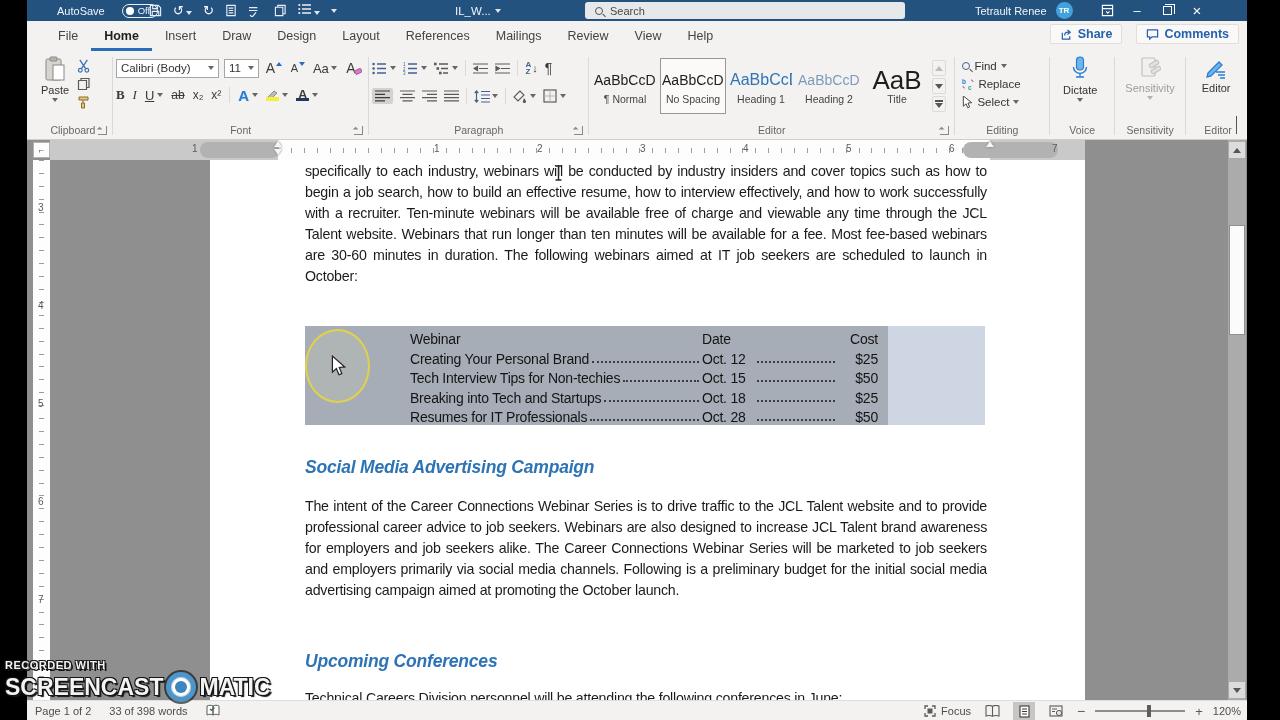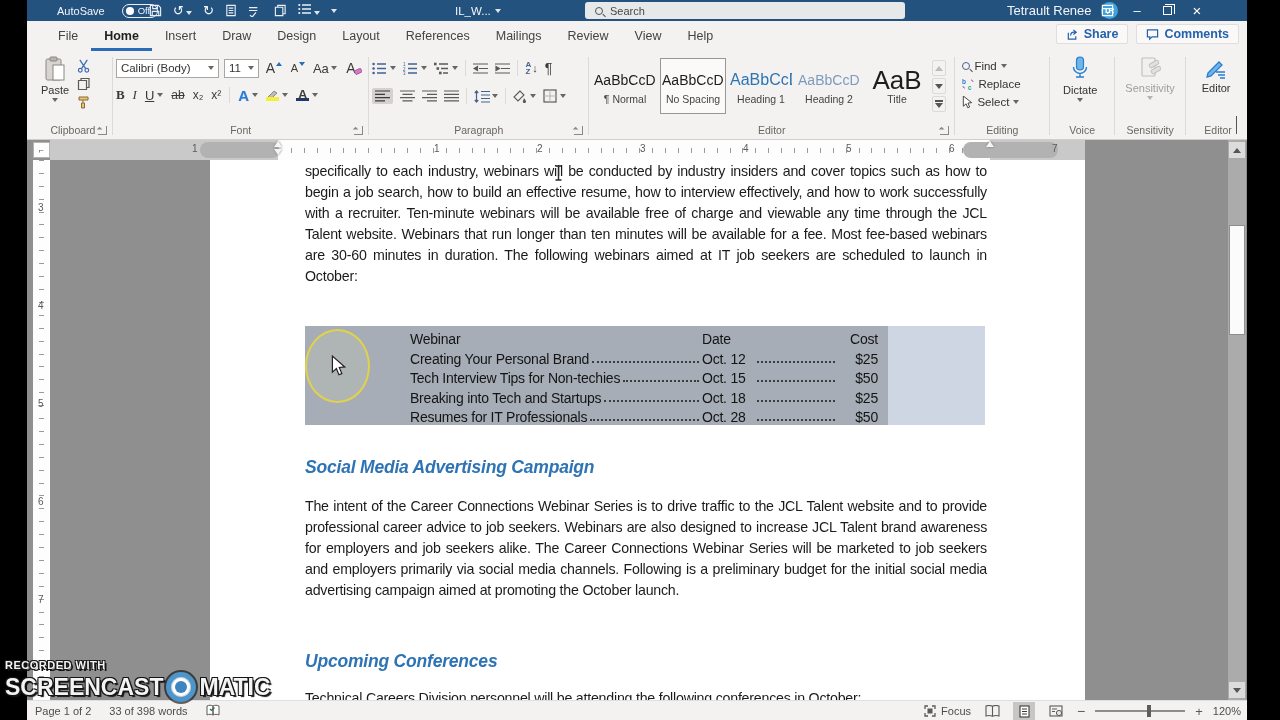--- a/index.html
+++ b/index.html
@@ -21,21 +21,21 @@
   .mag:after{content:"";position:absolute;width:4px;height:1.4px;background:#515151;transform:rotate(45deg);left:6px;top:7px;}
   .avatar{width:17px;height:17px;border-radius:50%;background:#41a3dd;color:#fff;font-size:8px;display:flex;align-items:center;justify-content:center;font-weight:bold;}
   .winbtn{width:30px;height:21px;display:flex;align-items:center;justify-content:center;color:#fff;font-size:13px;}
   .restore{width:9px;height:9px;border:1px solid #fff;position:relative;}
   .restore:before{content:"";position:absolute;left:1px;top:-3px;width:9px;height:9px;border:1px solid #fff;border-bottom:none;border-left:none;}
 
   
   .tabsrow{position:absolute;left:0;top:21px;width:1220px;height:30px;background:#f3f2f1;display:flex;align-items:center;padding-left:18px;gap:0;font-size:12.5px;color:#444;}
   .rtab{padding:0 13px;height:30px;display:flex;align-items:center;}
   .rtab.active{color:#1f1f1f;font-weight:bold;box-shadow:inset 0 -3px 0 #2b6cb8;}
-  .topactions{position:absolute;right:8px;top:24px;display:flex;gap:8px;align-items:center;color:#2462ad;font-size:12.5px;font-weight:bold;}
+  .topactions{position:absolute;right:8px;top:24px;display:flex;gap:14px;align-items:center;color:#2462ad;font-size:12.5px;font-weight:bold;}
   .topactions .btn{display:flex;gap:5px;align-items:center;border:1px solid #e0dedc;background:#faf9f8;border-radius:2px;padding:2px 9px;}
 
   
   .ribbon{position:absolute;left:0;top:51px;width:1220px;height:89px;background:#f3f2f1;border-bottom:1px solid #d0cecc;display:flex;padding:3px 0 0 10px;}
   .group{position:relative;height:84px;padding-bottom:15px;}
   .glabel{position:absolute;bottom:2px;left:0;width:100%;text-align:center;font-size:10.5px;color:#696764;}
   .gdiv{width:1px;background:#dcdad8;margin:3px 3px 4px 3px;}
   .lau{position:absolute;bottom:3px;right:2px;width:9px;height:9px;border-left:1px solid #8a8886;border-top:1px solid #8a8886;transform:rotate(180deg);}
   .lau:after{content:"";position:absolute;left:1px;top:1px;border-left:4px solid transparent;border-top:4px solid transparent;border-right:4px solid #8a8886;transform:rotate(45deg);}
   .ib{display:inline-flex;align-items:center;justify-content:center;border-radius:2px;color:#3b3a39;}
@@ -142,21 +142,21 @@
       </div>
       <div class="tb" style="left:428px;gap:4px;font-size:11.5px;">
         <span>IL_W...</span>
         <span class="car w"></span>
       </div>
       <div class="searchbox">
         <span class="mag"></span>
         <span>Search</span>
       </div>
       <div class="tb" style="left:948px;gap:9px;">
-        <span style="font-size:13px;margin-left:32px;">Tetrault Renee</span>
+        <span style="font-size:11px;">Tetrault Renee</span>
         <span class="avatar">TR</span>
       </div>
       <div class="tb" style="left:1065px;">
         <span class="winbtn">
             <svg width="13" height="13" viewBox="0 0 14 14">
               <path d="M1.5 1.5h11v11h-11z M1.5 5h11 M5.5 8l1.8 2 1.8-2" stroke="#fff" fill="none" stroke-width="1.2"></path>
             </svg>
           </span>
         <span class="winbtn">–</span>
         <span class="winbtn">
@@ -585,21 +585,21 @@
               </span>
             <span class="tdate">Oct. 28</span>
             <span class="leader"></span>
             <span class="tcost">$50</span>
           </div>
         </div>
 
         <div class="dochead" style="top:297px;">Social Media Advertising Campaign</div>
         <div class="para" style="top:336px;">The intent of the Career Connections Webinar Series is to drive traffic to the JCL Talent website and to provide professional career advice to job seekers. Webinars are also designed to increase JCL Talent brand awareness for employers and job seekers alike. The Career Connections Webinar Series will be marketed to job seekers and employers primarily via social media channels.  Following is a preliminary budget for the initial social media advertising campaign aimed at promoting the October launch.</div>
         <div class="dochead" style="top:491px;">Upcoming Conferences</div>
-        <div class="para" style="top:528px;text-align:left;">Technical Careers Division personnel will be attending the following conferences in October:</div>
+        <div class="para" style="top:528px;text-align:left;">Technical Careers Division personnel will be attending the following conferences in June:</div>
       </div>
 
       <div class="sbar">
         <div class="sbtn" style="top:2px;">
             <span class="tri up"></span>
           </div>
         <div class="sthumb"></div>
         <div class="sbtn" style="top:542px;">
             <span class="tri dn"></span>
           </div>

